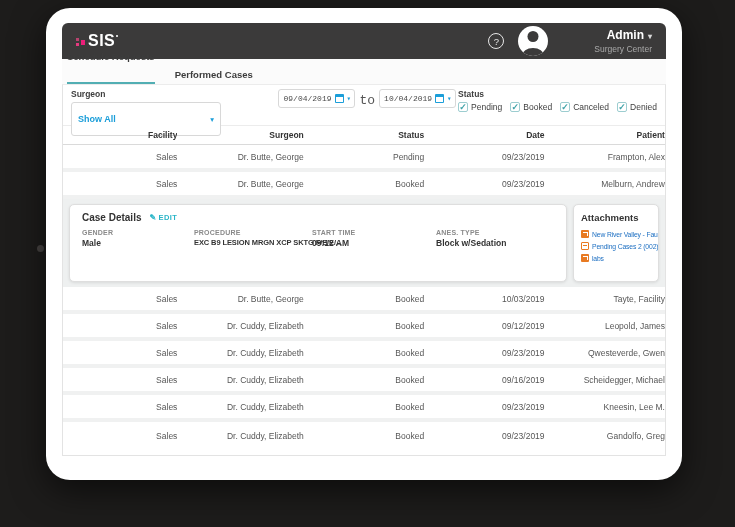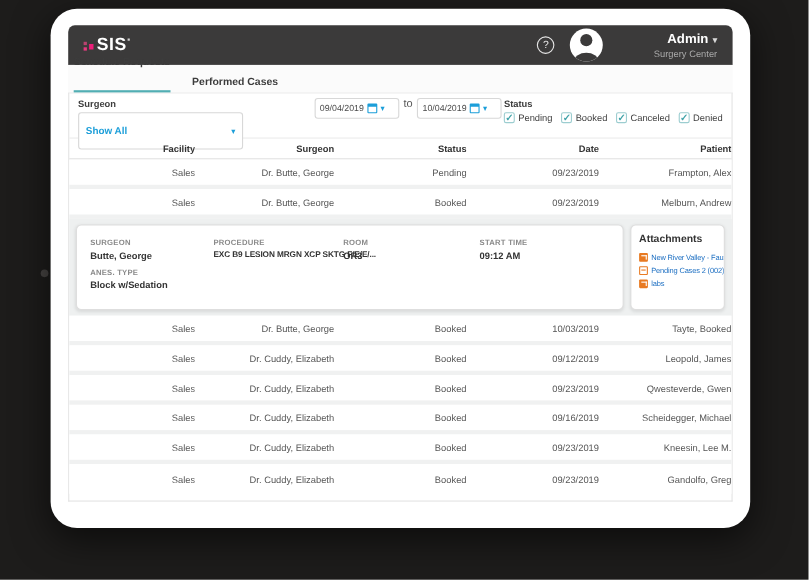--- a/index.html
+++ b/index.html
@@ -50,26 +50,26 @@
   .panel { margin:0 16px; height:372px; background:#fff; border:1px solid #e3e3e3; border-top-color:#ececec; }
 
   .filters { height:40px; display:flex; padding:4px 8px 0; }
   .flabel { font-size:8.5px; font-weight:600; color:#3e3e3e; margin-bottom:3px; }
   .fg-surgeon { width:244px; }
   .dropdown { width:150px; height:14px; border:1px solid #d8d8d8; border-radius:3px; background:#fff;
               display:flex; align-items:center; justify-content:space-between; padding:16px 6px; cursor:pointer; }
   .dd-text { color:#1b9ed9; font-size:9px; font-weight:700; }
   .caret-blue { color:#1b9ed9; font-size:7.5px; }
   .fg-dos { width:188px; }
-  .dos-row { display:flex; align-items:flex-start; gap:4px; }
+  .dos-row { display:flex; align-items:flex-end; gap:4px;font-family:Liberation Mono, monospace; }
   .datebox { width:77px; height:19px; border:1px solid #d8d8d8; border-radius:3px; background:#fff;
              display:flex; align-items:center; gap:3px; padding:0 4px; cursor:pointer; }
   .date-text { color:#4a4a4a; font-size:8px; }
   .cal { width:9px; height:9px; border:1px solid #1b9ed9; border-top:3.5px solid #1b9ed9; border-radius:1px; flex:none; }
-  .to { color:#555; font-size:10px; }
+  .to { color:#555; font-size:13px; }
   .fg-status { margin-left:2px; }
   .checks { display:flex; align-items:center; gap:8px; }
   .chk { display:flex; align-items:center; gap:3px; cursor:pointer; }
   .chk .box { width:10px; height:10px; border:1px solid #9ccdd0; border-radius:2px; background:#fff;
               display:flex; align-items:center; justify-content:center; }
   .tick { color:#3fa2a8; font-size:9px; line-height:9px; font-weight:700; }
   .chk-label { font-size:8.5px; color:#3e3e3e; }
 
   
   .thead { height:20px; border-top:1px solid #ececec; border-bottom:1px solid #dadada;
@@ -217,32 +217,35 @@
     <div class="trow">
       <div class="c c1">Sales</div>
       <div class="c c2">Dr. Butte, George</div>
       <div class="c c3">Booked</div>
       <div class="c c4">09/23/2019</div>
       <div class="c c5">Melburn, Andrew</div>
     </div>
 
     <div class="expanded">
       <div class="card case-details">
+        <div class="cd-title-row">
+          <span class="cd-title">Case Details</span>
+          <span class="edit">
+            <span class="edit-ic">✎</span>
+            <span>EDIT</span>
+          </span>
+        </div>
         <div class="cd-grid">
           <div>
-            <div class="cd-label">SURGEON</div>
-            <div class="cd-value">Butte, George</div>
+            <div class="cd-label">GENDER</div>
+            <div class="cd-value">Male</div>
           </div>
           <div>
             <div class="cd-label">PROCEDURE</div>
             <div class="cd-value long">EXC B9 LESION MRGN XCP SKTG F/E/E/...</div>
-          </div>
-          <div>
-            <div class="cd-label">ROOM</div>
-            <div class="cd-value">OR3</div>
           </div>
           <div>
             <div class="cd-label">START TIME</div>
             <div class="cd-value">09:12 AM</div>
           </div>
           <div>
             <div class="cd-label">ANES. TYPE</div>
             <div class="cd-value">Block w/Sedation</div>
           </div>
         </div>
@@ -262,21 +265,21 @@
           <span class="at-text">labs</span>
         </div>
       </div>
     </div>
 
     <div class="trow">
       <div class="c c1">Sales</div>
       <div class="c c2">Dr. Butte, George</div>
       <div class="c c3">Booked</div>
       <div class="c c4">10/03/2019</div>
-      <div class="c c5">Tayte, Booked</div>
+      <div class="c c5">Tayte, Facility</div>
     </div>
     <div class="trow">
       <div class="c c1">Sales</div>
       <div class="c c2">Dr. Cuddy, Elizabeth</div>
       <div class="c c3">Booked</div>
       <div class="c c4">09/12/2019</div>
       <div class="c c5">Leopold, James</div>
     </div>
     <div class="trow">
       <div class="c c1">Sales</div>

